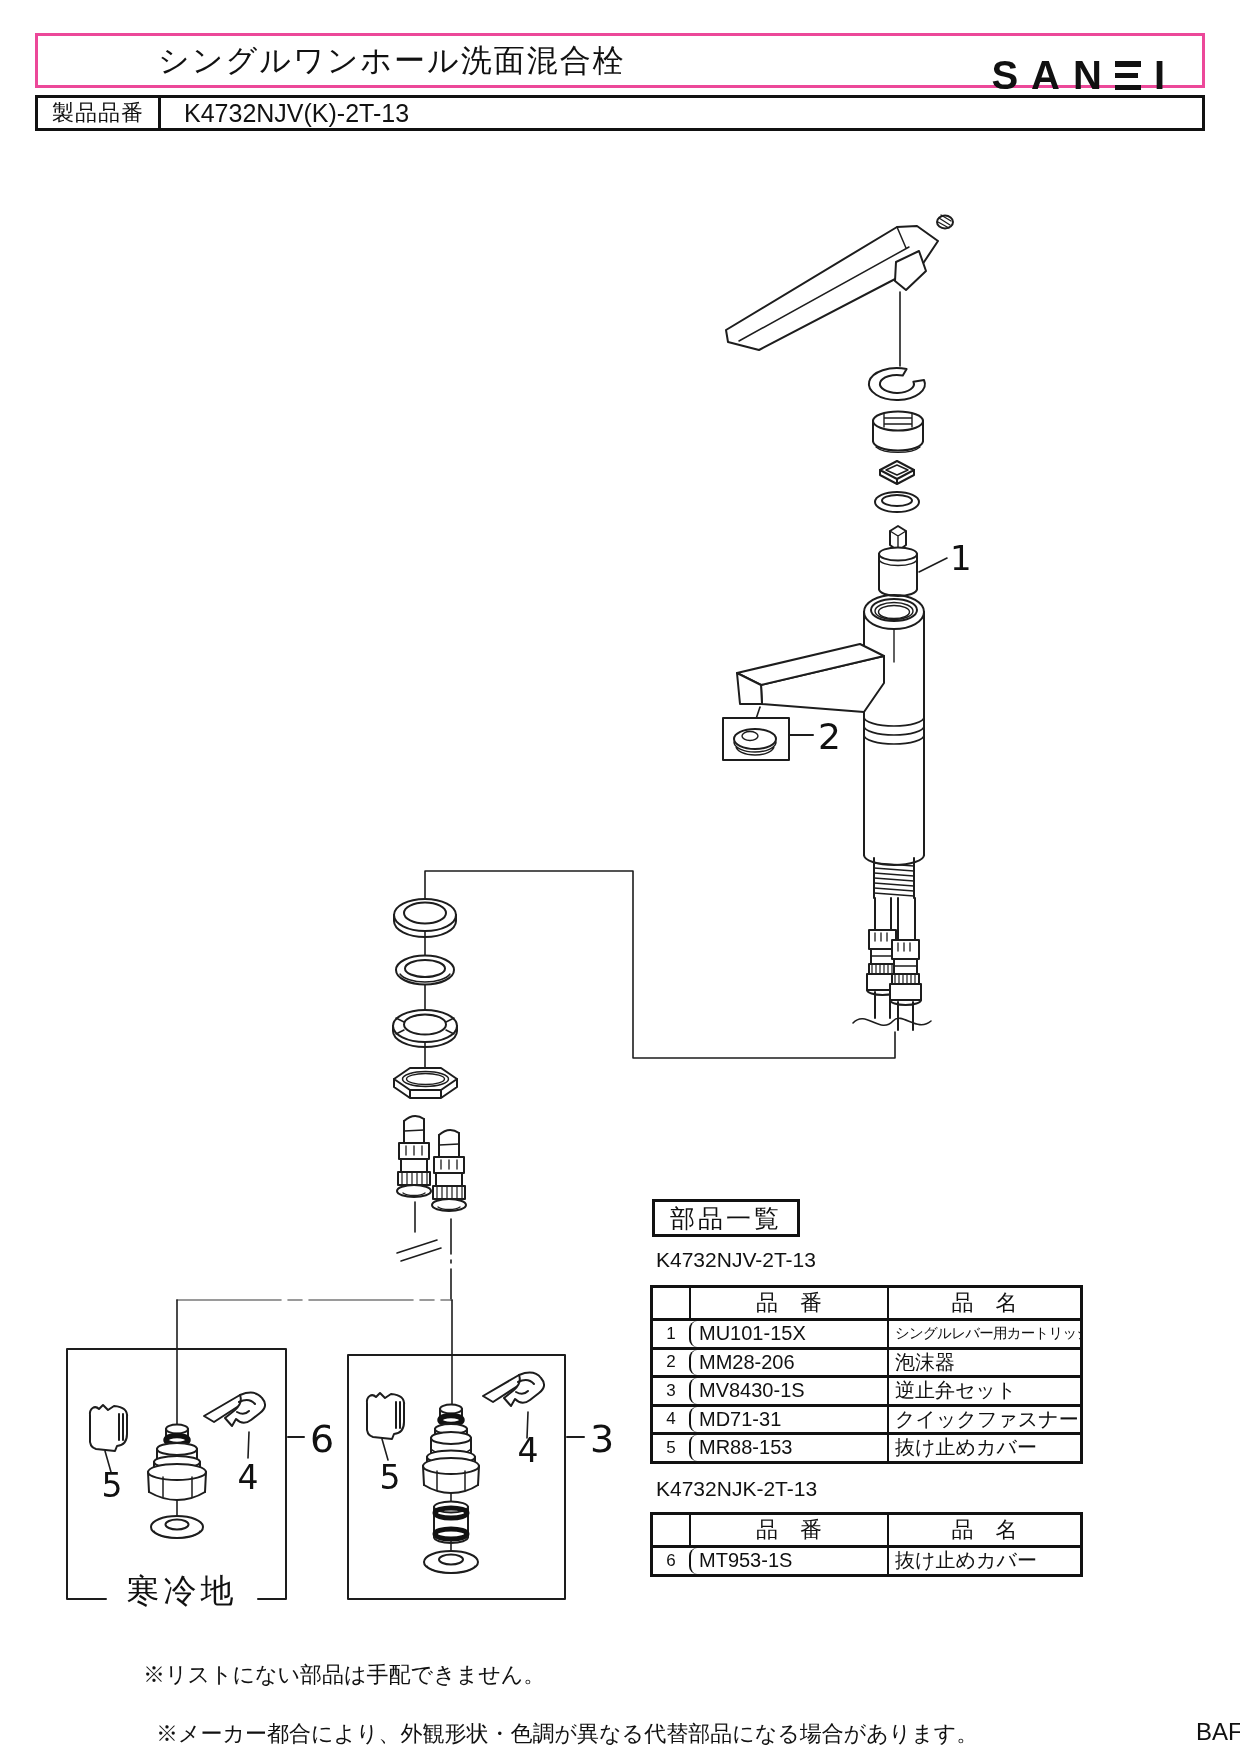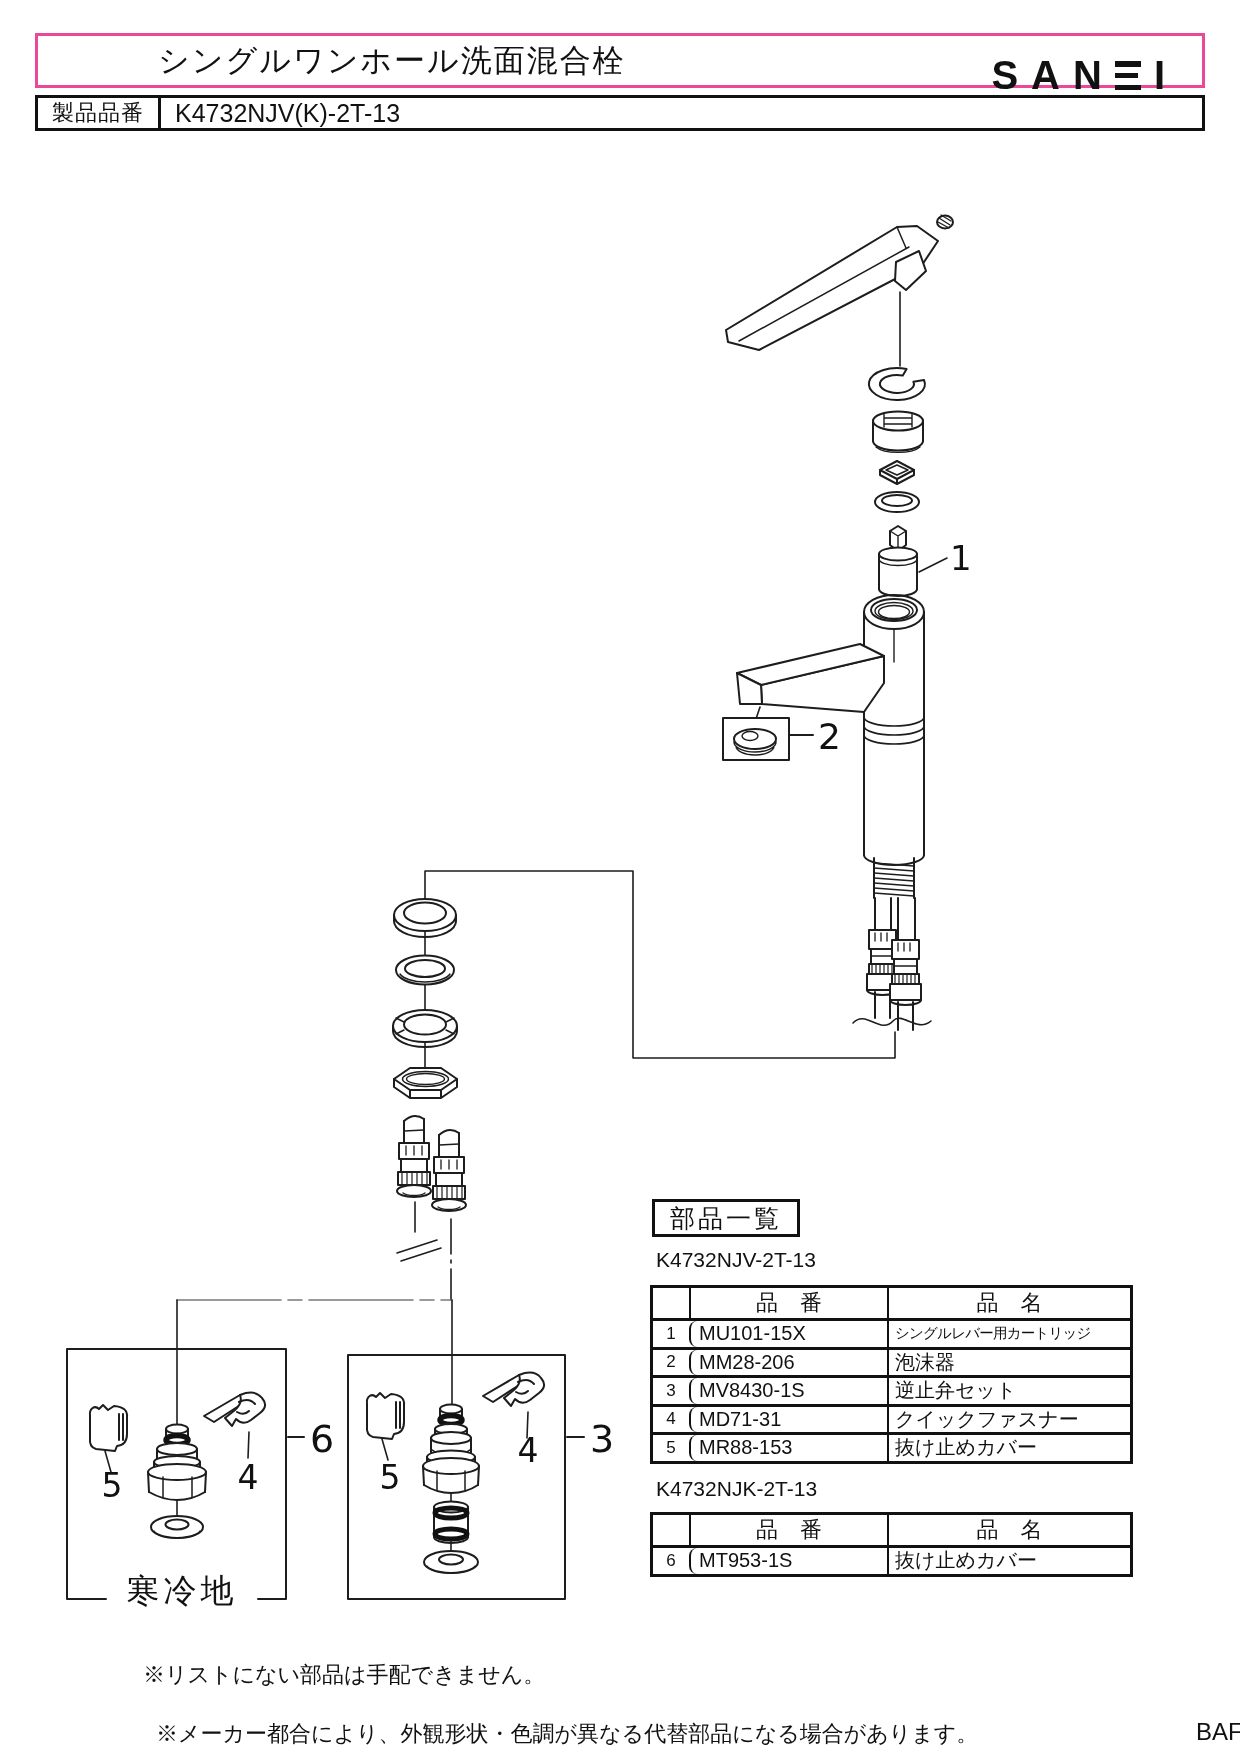--- a/index.html
+++ b/index.html
@@ -15,28 +15,28 @@
         display:flex;align-items:center;margin-top:14px;}
   .logo .l{font-size:40px;font-weight:700;letter-spacing:13px;line-height:1;}
   .sanei-e{display:inline-block;width:26px;height:29px;position:relative;margin:2px 13px 0 0;}
   .sanei-e i{position:absolute;left:0;width:26px;height:5.5px;background:#111;}
   .sanei-e i.b1{top:0;} .sanei-e i.b2{top:11.8px;width:23px;} .sanei-e i.b3{top:23.5px;}
 
   .product-row{left:35px;top:95px;width:1170px;height:36px;border:3px solid #111;
                box-sizing:border-box;display:flex;}
   .product-label{width:120px;border-right:3px solid #111;display:flex;align-items:center;
                  justify-content:center;font-size:22px;letter-spacing:1px;}
-  .product-number{flex:1;display:flex;align-items:center;padding-left:14px;font-size:25px;}
+  .product-number{flex:1;display:flex;align-items:center;padding-left:23px;font-size:25px;}
 
   
   .parts-title{left:652px;top:1199px;width:148px;height:38px;border:3px solid #111;
                box-sizing:border-box;display:flex;align-items:center;justify-content:center;
                font-size:25px;letter-spacing:3px;font-family:Liberation Serif, serif;}
   .model{font-size:21px;white-space:nowrap;}
-  .ptable{left:650px;width:483px;border:3px solid #111;box-sizing:border-box;background:#fff;}
+  .ptable{left:650px;width:433px;border:3px solid #111;box-sizing:border-box;background:#fff;}
   .ptable .row{display:grid;grid-template-columns:36px 198px auto;border-top:3px solid #111;}
   .ptable .row:first-child{border-top:none;}
   .ptable .cell{display:flex;align-items:center;border-left:2.5px solid #111;overflow:hidden;}
   .ptable .cell:first-child{border-left:none;justify-content:center;}
   .ptable .hrow{height:30px;}
   .ptable .hrow .cell{justify-content:center;font-size:22px;}
   .ptable .brow{height:25.5px;}
   .idx{font-size:17px;}
   .pn{font-size:20px;padding-left:8px;border-radius:8px;}
   .pname{font-size:20px;padding-left:6px;white-space:nowrap;}

